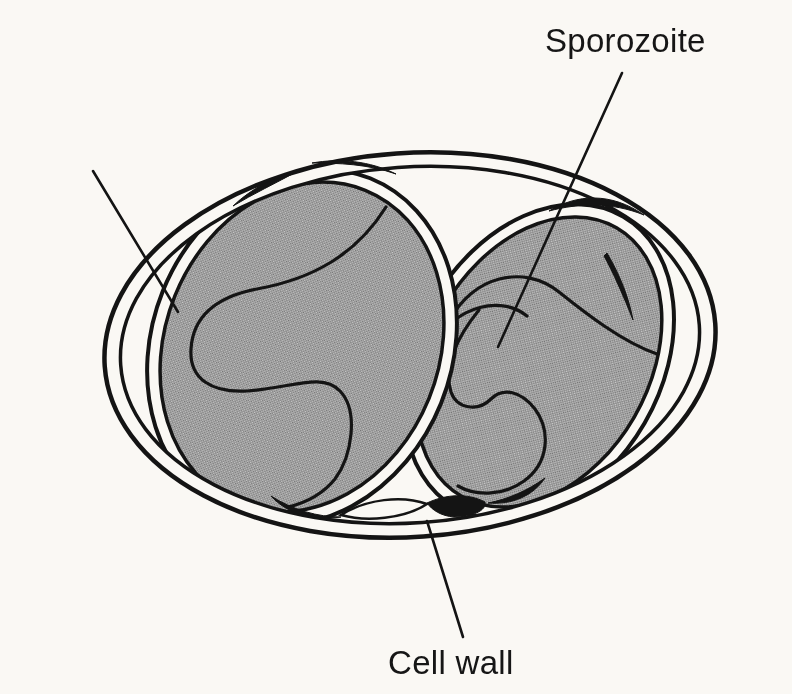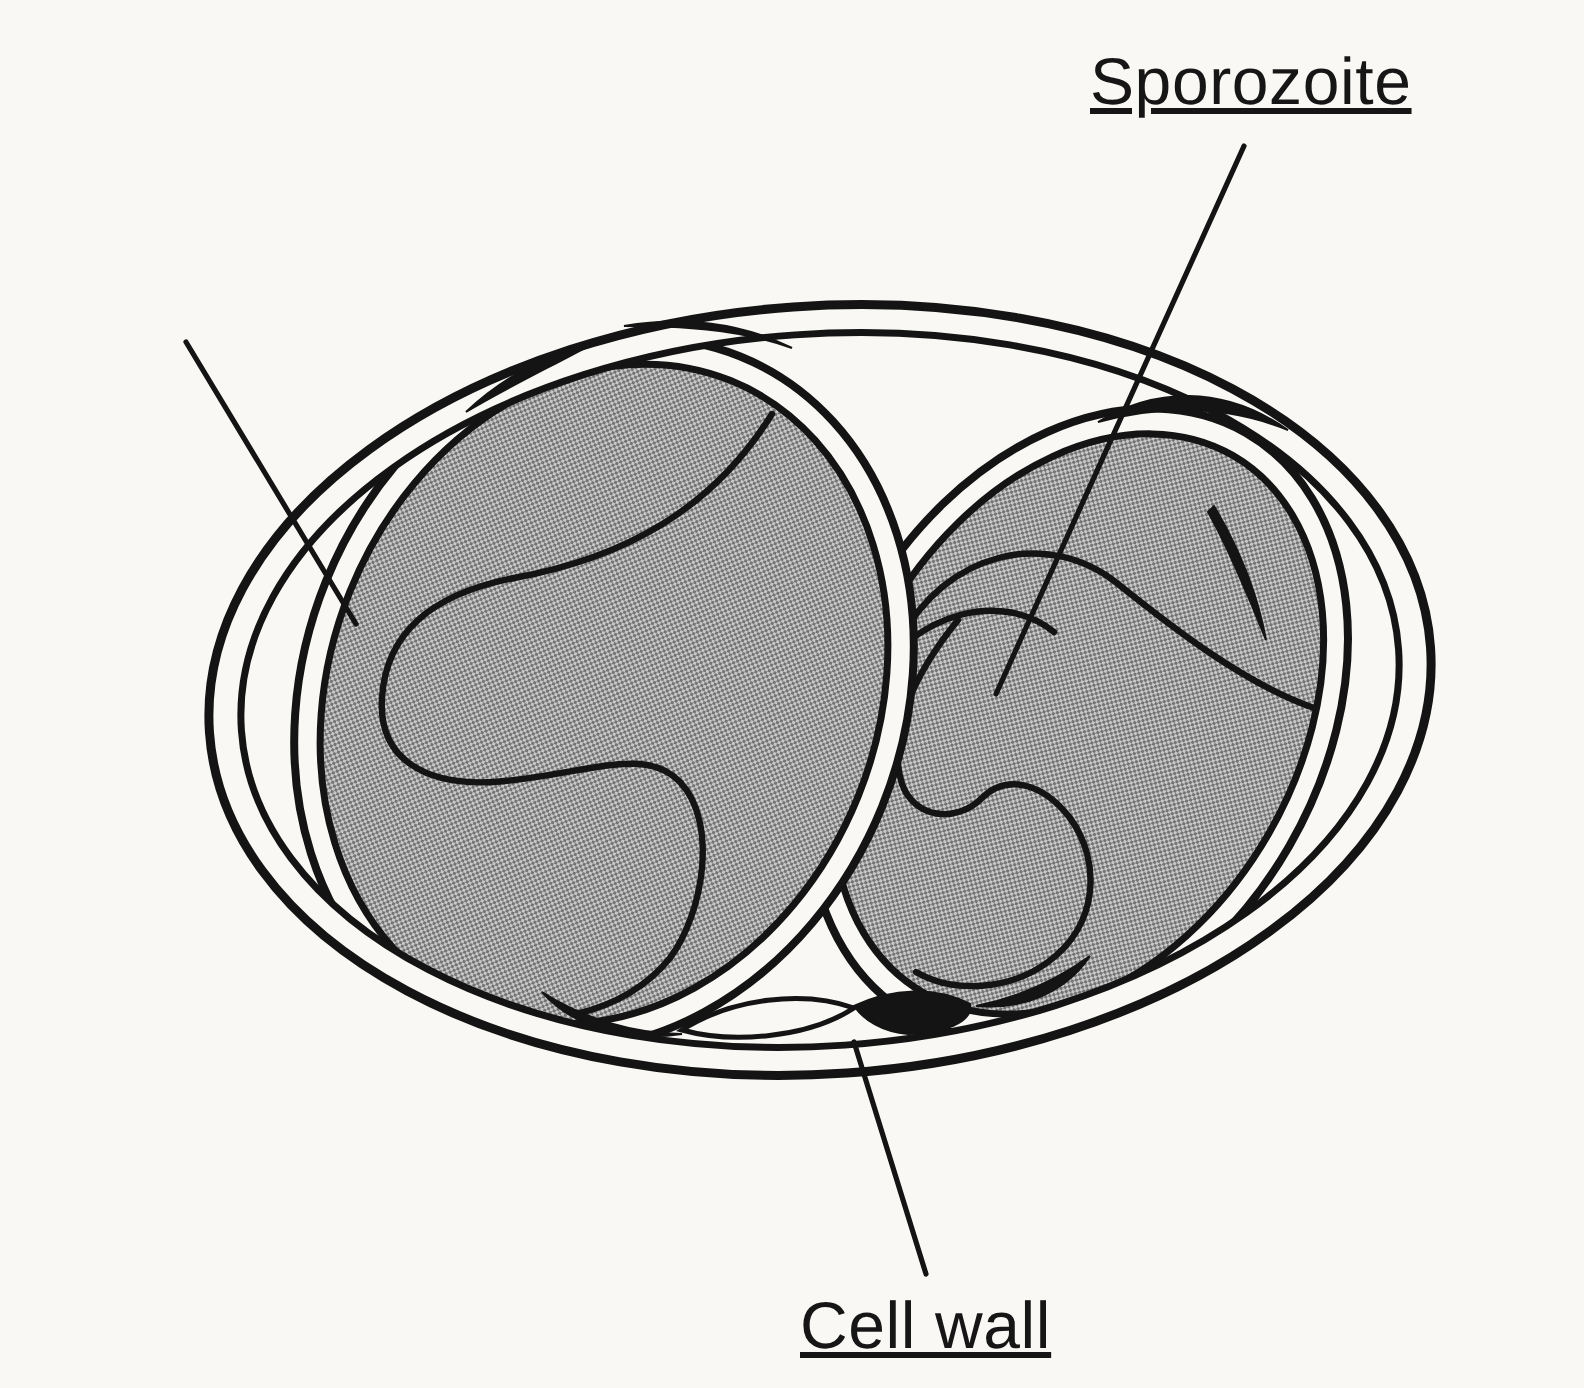--- a/index.html
+++ b/index.html
@@ -5,25 +5,25 @@
   html,body{margin:0;padding:0;background:#faf8f4;}
   .stage{
     position:relative;width:792px;height:694px;overflow:hidden;
     background:#faf8f4;
     font-family:"Liberation Sans", sans-serif;
   }
   .stage svg{position:absolute;left:0;top:0;}
   .label{
     position:absolute;
     font-size:33px;line-height:1.15;letter-spacing:.3px;
-    color:#161616;white-space:nowrap;text-decoration:underline;
+    color:#161616;white-space:nowrap;
   }
   #label-sporocyst{left:15px;top:126px;}
   #label-sporozoite{left:545px;top:22px;}
-  #label-cellwall{left:400px;top:644px;}
+  #label-cellwall{left:388px;top:644px;}
 </style>
 </head>
 <body>
 
 <div class="stage">
 
   <svg width="792" height="694" viewBox="0 0 792 694">
     <defs>
       <pattern id="halftone" width="3" height="3" patternUnits="userSpaceOnUse">
         <rect width="3" height="3" fill="#c8c8c8"></rect>

